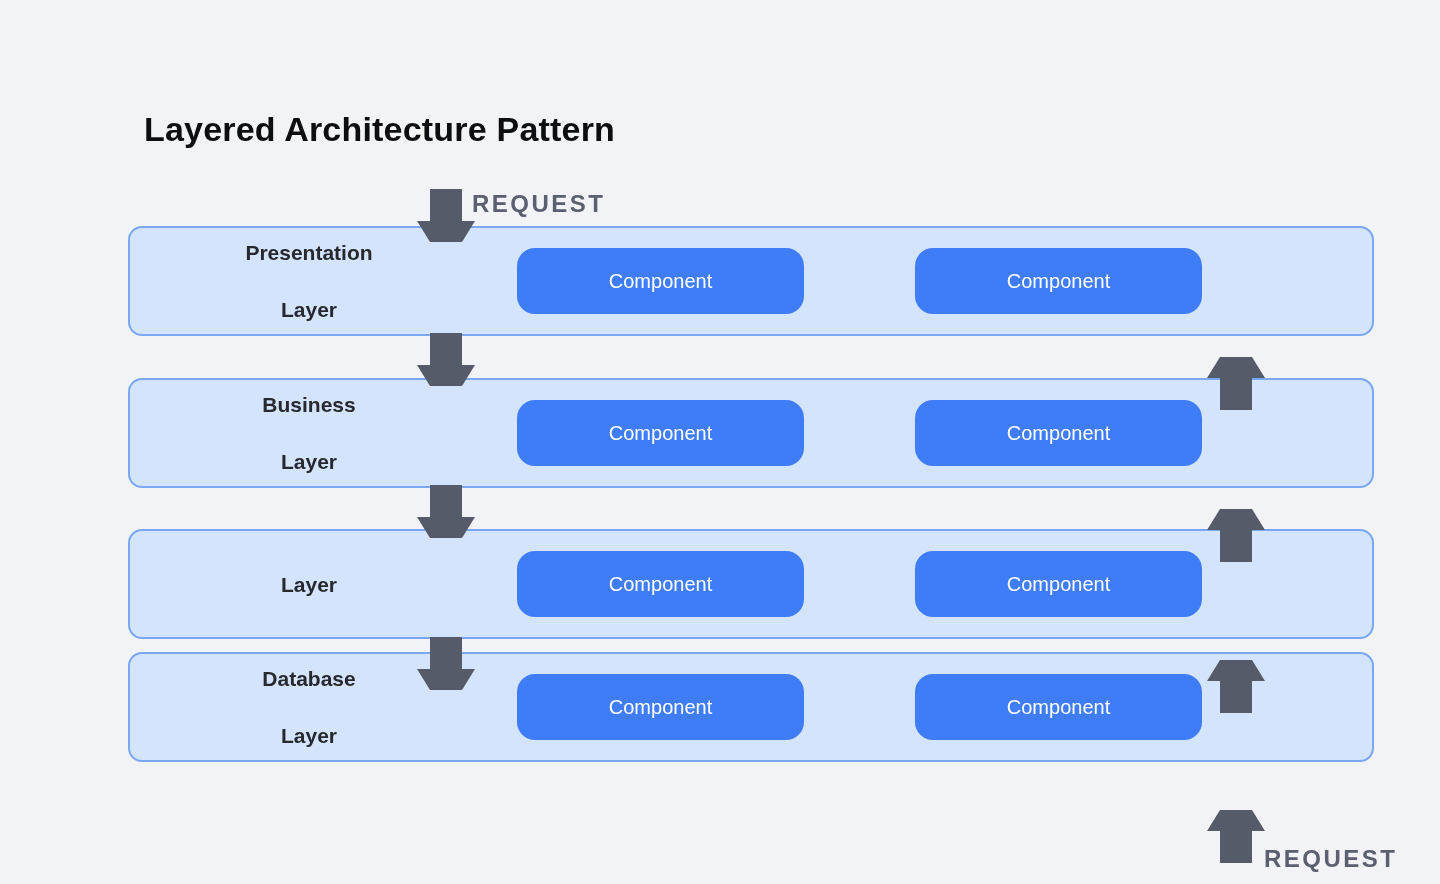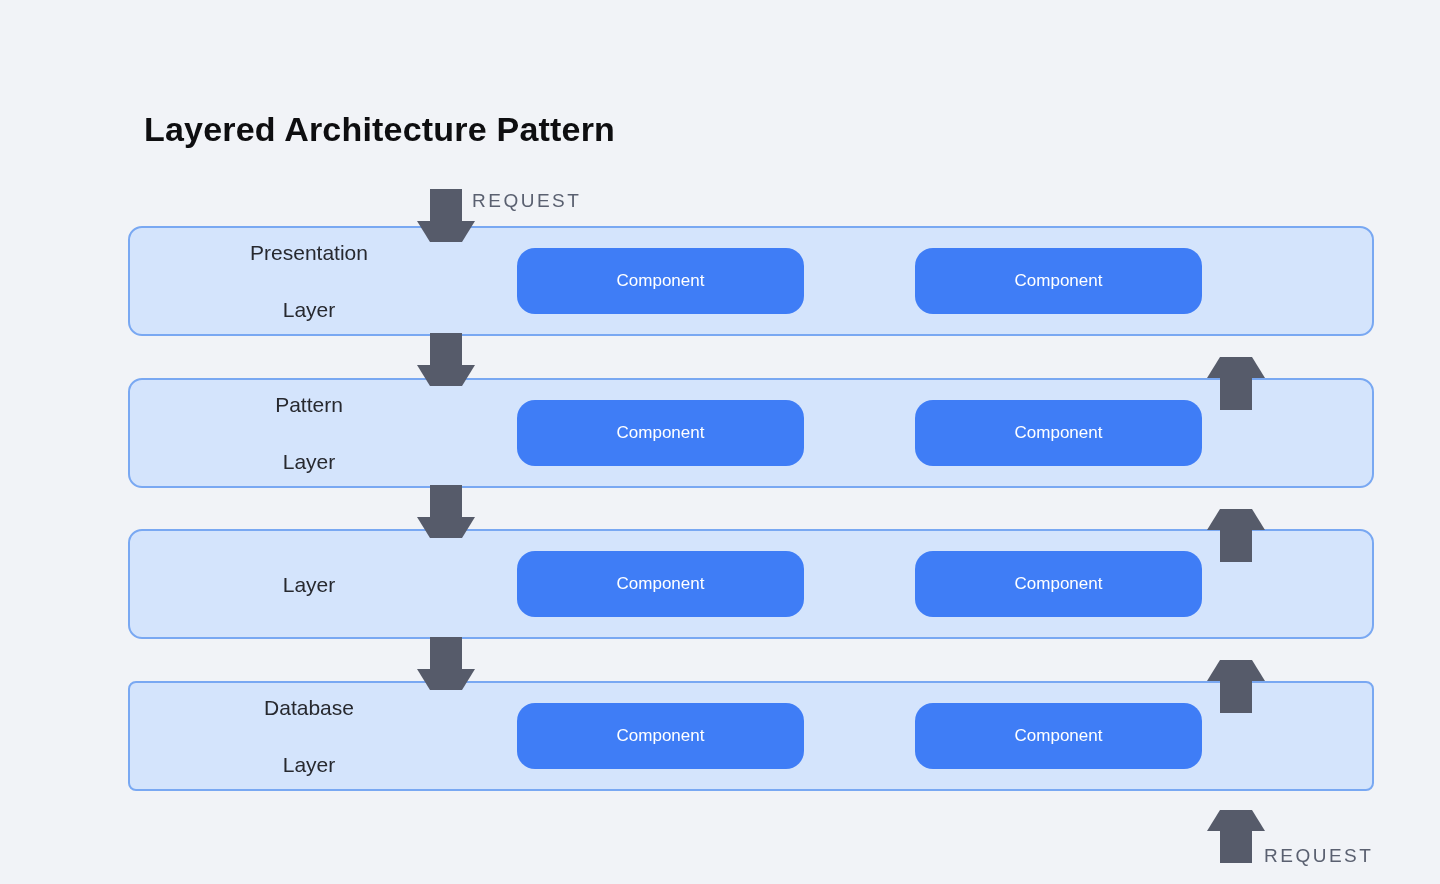--- a/index.html
+++ b/index.html
@@ -29,64 +29,64 @@
     position: absolute;
     left: 96px;
     top: 62px;
     font-size: 34px;
     font-weight: 700;
     letter-spacing: 0.2px;
     color: var(--title-color);
   }
   .flow-label {
     position: absolute;
-    font-size: 19px;
-    font-weight: 400;
+    font-size: 24px;
+    font-weight: 700;
     letter-spacing: 2.5px;
     color: var(--flow-label-color);
   }
   .flow-label.request { left: 424px; top: 142px; }
   .flow-label.service { left: 1216px; top: 797px; }
 
   .layer {
     position: absolute;
     left: 96px;
     width: 1246px;
     height: 110px;
     background: var(--layer-fill);
     border: 2px solid var(--layer-border);
     border-radius: 14px;
   }
   .layer-0 { top: 194px; }
   .layer-1 { top: 346px; }
   .layer-2 { top: 497px; }
-  .layer-3 { top: 649px; border-radius: 8px; }
+  .layer-3 { top: 620px; }
 
   .layer-label {
     position: absolute;
     left: 59px;
     width: 240px;
     top: 50%;
     transform: translateY(-50%);
     text-align: center;
     font-size: 21px;
     line-height: 25px;
-    font-weight: 400;
+    font-weight: 700;
     color: var(--layer-label-color);
   }
   .component {
     position: absolute;
     top: 50%;
     transform: translateY(-50%);
     width: 287px;
     height: 66px;
     background: var(--component-fill);
     border-radius: 18px;
     color: var(--component-text);
-    font-size: 17px;
+    font-size: 20px;
     font-weight: 500;
     display: flex;
     align-items: center;
     justify-content: center;
   }
   .component.comp-a { left: 387px; }
   .component.comp-b { left: 785px; }
 
   .arrow {
     position: absolute;
@@ -134,21 +134,21 @@
     <div class="layer-label">
       <div>Presentation</div>
       <div>Layer</div>
     </div>
     <div class="component comp-a">Component</div>
     <div class="component comp-b">Component</div>
   </div>
 
   <div class="layer layer-1">
     <div class="layer-label">
-      <div>Pattern</div>
+      <div>Business</div>
       <div>Layer</div>
     </div>
     <div class="component comp-a">Component</div>
     <div class="component comp-b">Component</div>
   </div>
 
   <div class="layer layer-2">
     <div class="layer-label">
       <div>Layer</div>
     </div>

